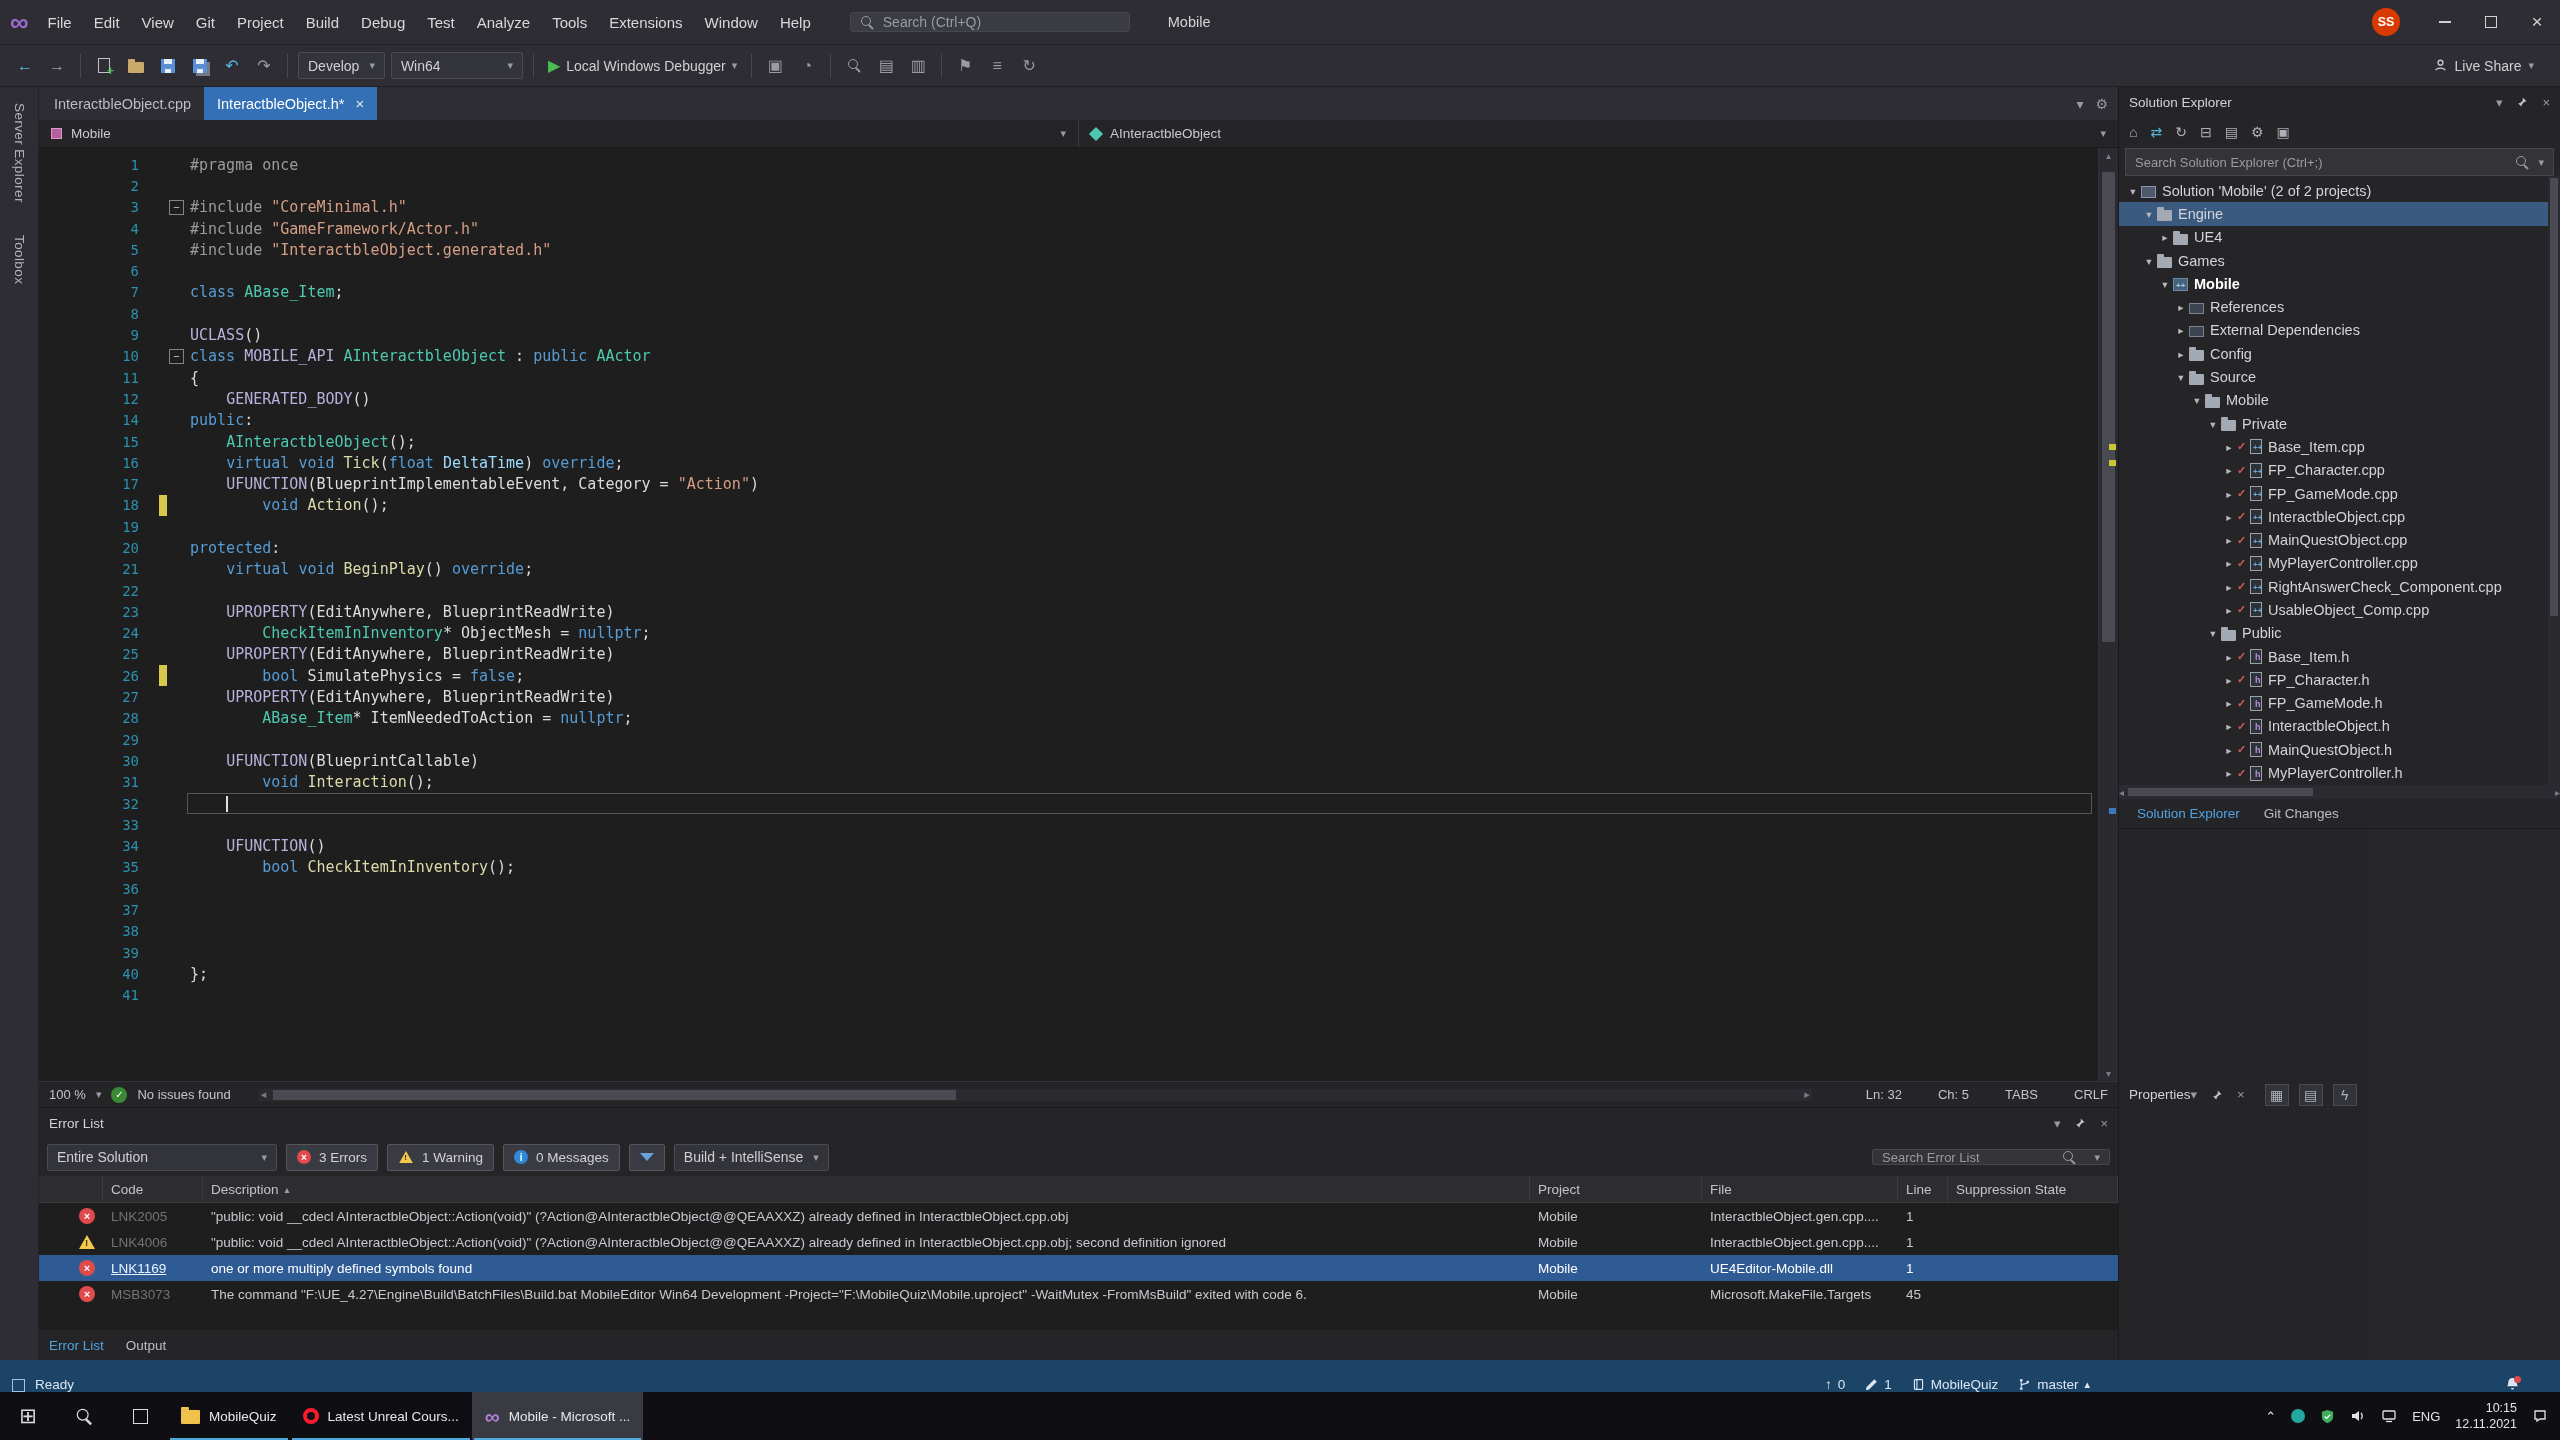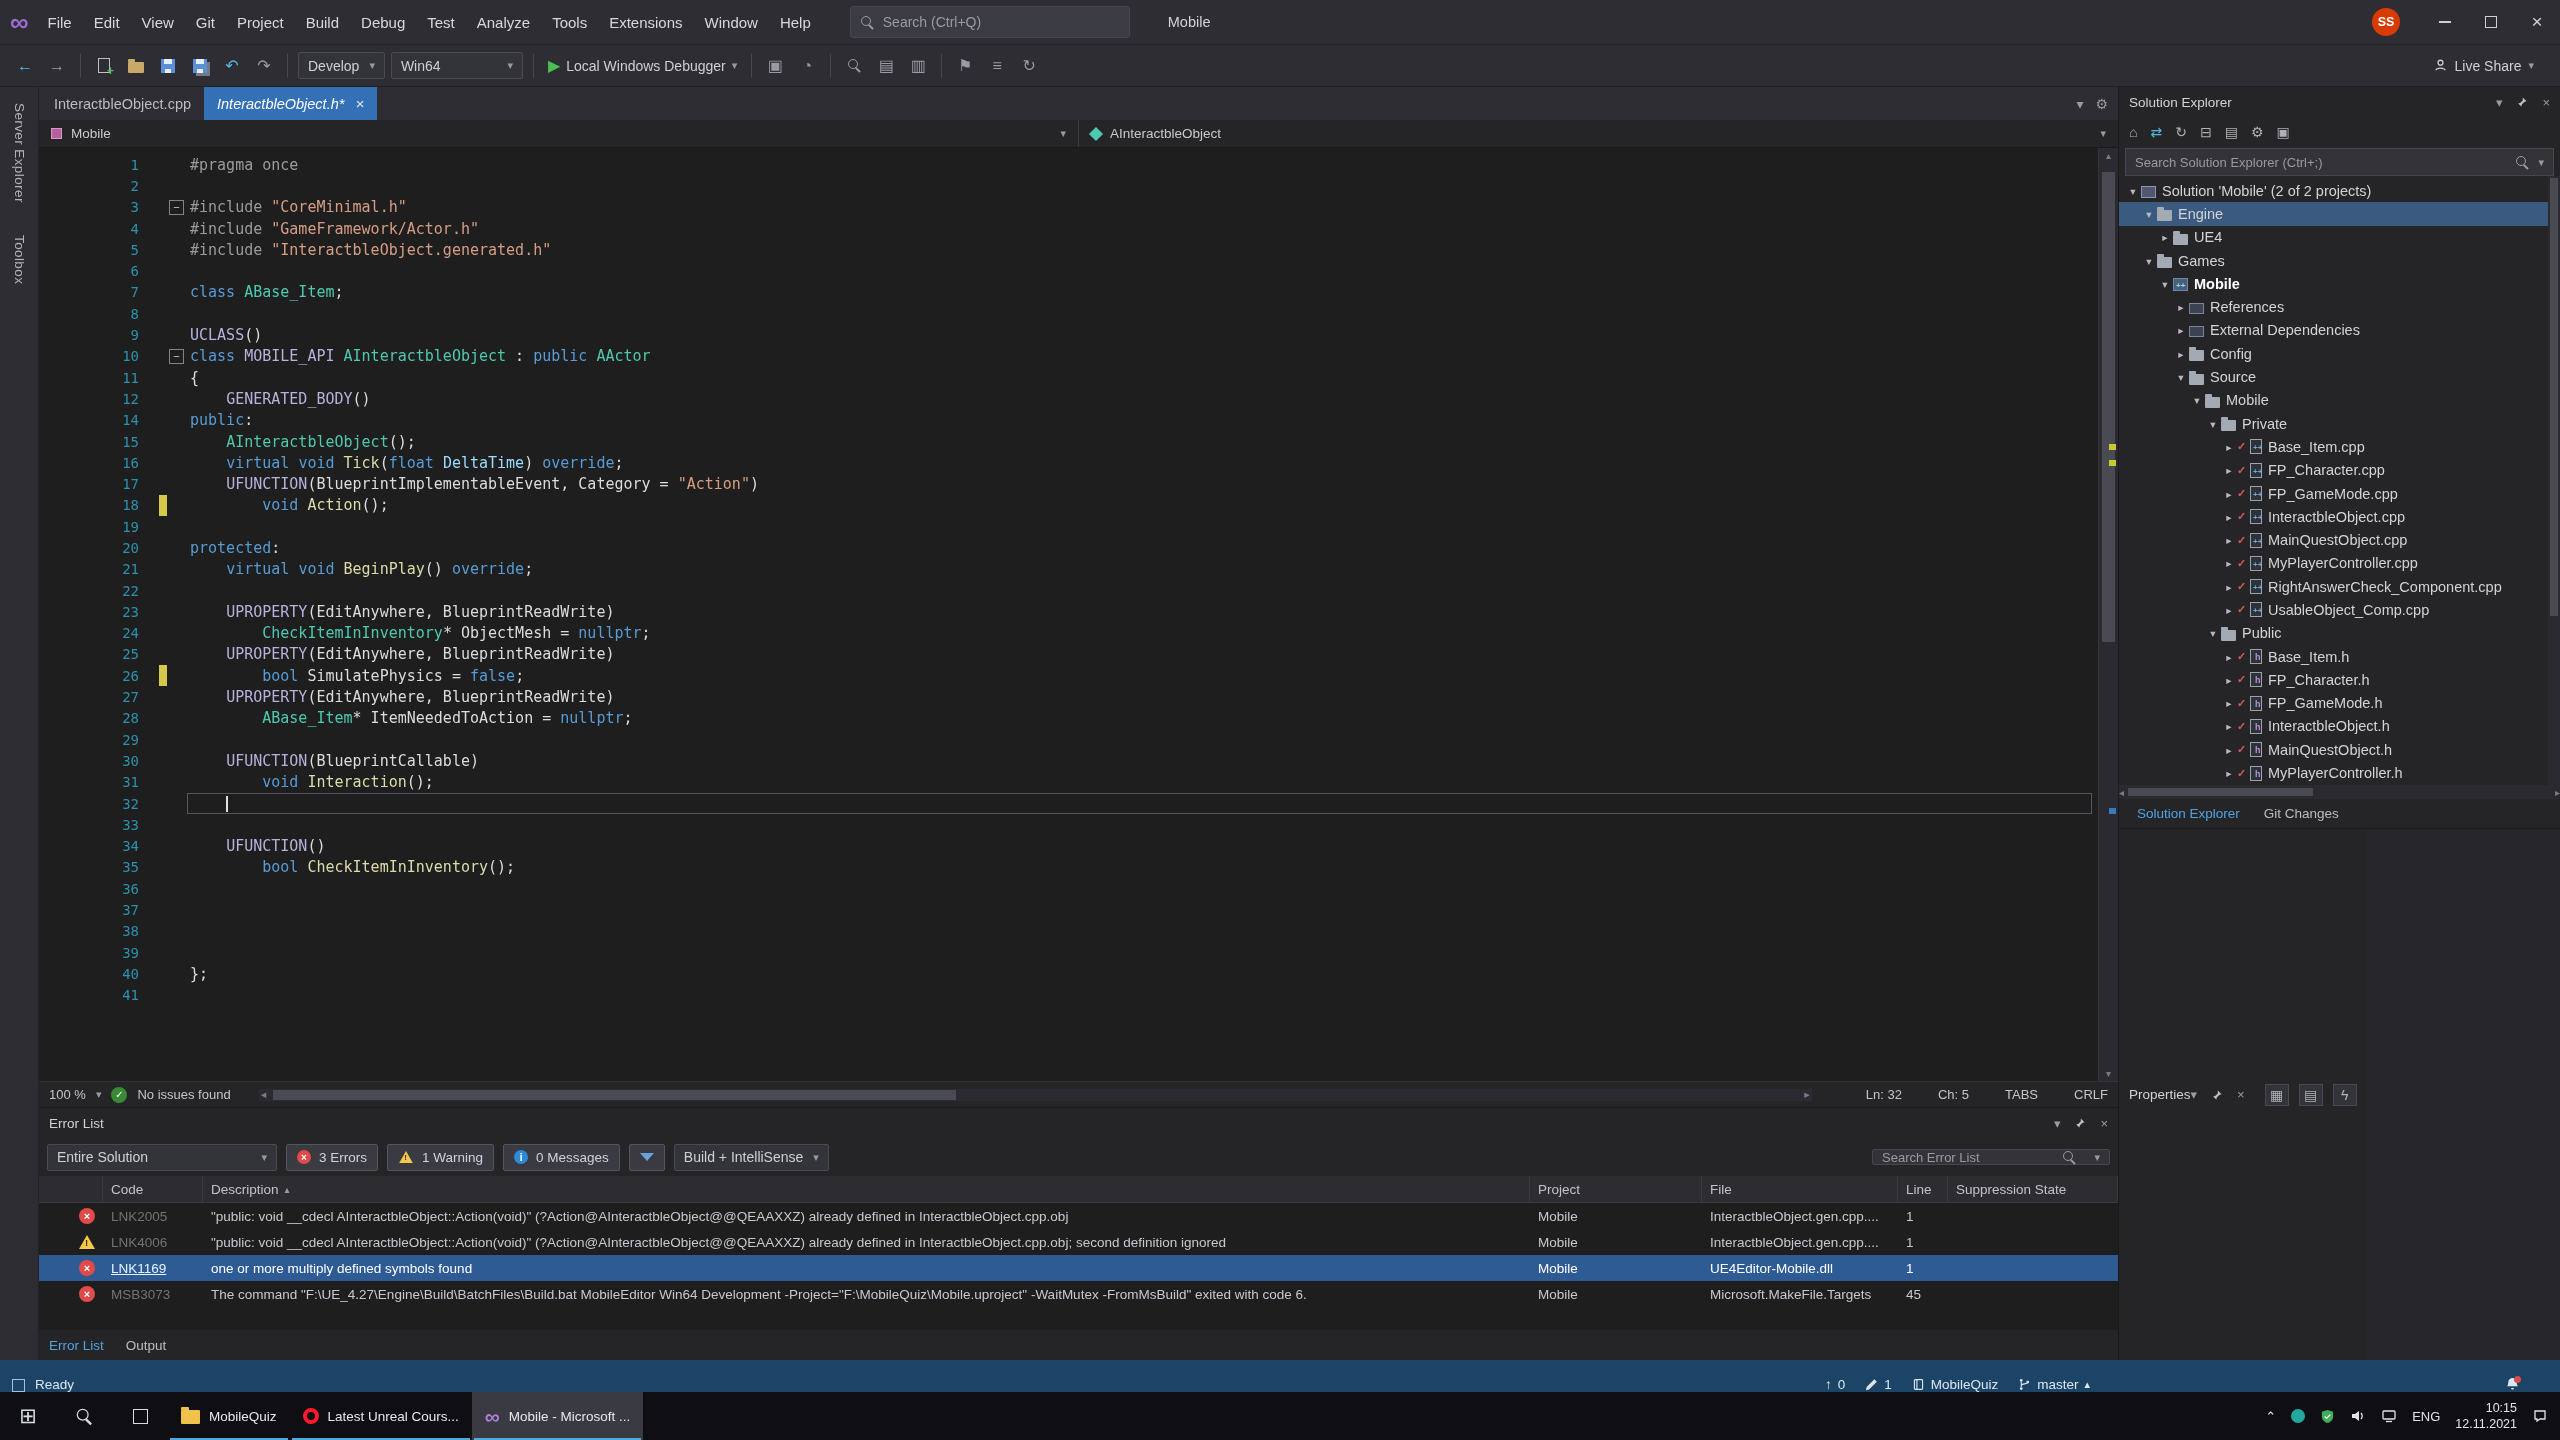--- a/index.html
+++ b/index.html
@@ -6,21 +6,21 @@
   html,body{width:2560px;height:1440px;overflow:hidden;background:#1e1e1e;
     font-family:"Liberation Sans",sans-serif;color:#cccccc;user-select:none;}
   .screen{position:relative;width:2560px;height:1440px;display:flex;flex-direction:column;}
 
   
   .titlebar{flex:0 0 44px;background:#2d2d33;border-bottom:1px solid #222228;
     display:flex;align-items:center;padding-left:10px;}
   .vs-logo{color:#9b6bd3;font-size:26px;line-height:1;margin-right:8px;font-weight:bold;}
   #menubar{display:flex;align-items:center;}
   .menu-item{padding:5px 11px;font-size:15px;color:#d8d8dc;border-radius:3px;}
-  .qsearch{width:280px;height:32px;background:#3b3b43;border:1px solid #46464e;border-radius:3px;
+  .qsearch{width:280px;height:20px;background:#3b3b43;border:1px solid #46464e;border-radius:3px;
     margin-left:28px;display:flex;align-items:center;gap:9px;color:#9a9aa2;font-size:14px;padding:0 10px;}
   .wtitle{margin-left:38px;font-size:14.5px;color:#d4d4d8;}
   .tb-right{margin-left:auto;display:flex;align-items:center;height:100%;}
   .avatar{width:28px;height:28px;border-radius:50%;background:var(--c-avatar,#d83b01);color:#fff;
     font-size:12.5px;font-weight:bold;display:flex;align-items:center;justify-content:center;margin-right:22px;}
   .winbtn{width:46px;height:44px;display:flex;align-items:center;justify-content:center;color:#d0d0d4;}
   .wb-min{width:12px;height:2px;background:#d0d0d4;}
   .wb-max{width:12px;height:12px;border:1.5px solid #d0d0d4;}
   .wb-close{font-size:19px;}
 
@@ -47,21 +47,21 @@
 
   
   .main{flex:1;display:flex;min-height:0;}
   .leftrail{flex:0 0 39px;background:#2d2d33;border-right:1px solid #222228;
     display:flex;flex-direction:column;align-items:center;padding-top:8px;gap:16px;}
   .rail-tab{writing-mode:vertical-rl;font-size:13.5px;color:#b4b4bc;padding:8px 0;letter-spacing:.4px;}
 
   .center{flex:1;display:flex;flex-direction:column;min-width:0;background:#1e1e1e;}
   .tabstrip{flex:0 0 33px;background:#2d2d33;display:flex;align-items:stretch;padding-left:2px;}
   .tab{display:flex;align-items:center;padding:0 13px;font-size:14.5px;color:#bcbcc4;gap:11px;}
-  .tab.active{background:var(--c-accent,#3470b5);color:#fff;font-style:italic;}
+  .tab.active{background:var(--c-accent,#3470b5);color:#fff;}
   .tabclose{font-size:15px;color:#e8e8ee;}
   .tabstrip-right{margin-left:auto;display:flex;align-items:center;gap:12px;padding-right:10px;color:#9a9aa4;font-size:14px;}
 
   .navbar{flex:0 0 28px;background:#252528;border-bottom:1px solid #1a1a1e;display:flex;}
   .nav-dd{flex:1;display:flex;align-items:center;gap:9px;padding:0 12px;font-size:13.5px;color:#c8c8d0;border-right:1px solid #3a3a40;}
   .nav-dd:last-child{border-right:none;}
   .nav-dd .ddcaret{margin-left:auto;}
   .ic-navproj{width:11px;height:11px;background:#b75f9e;border:1px solid #d79ac4;}
   .ic-navclass{width:10px;height:10px;background:#4ec9b0;transform:rotate(45deg);}
 

